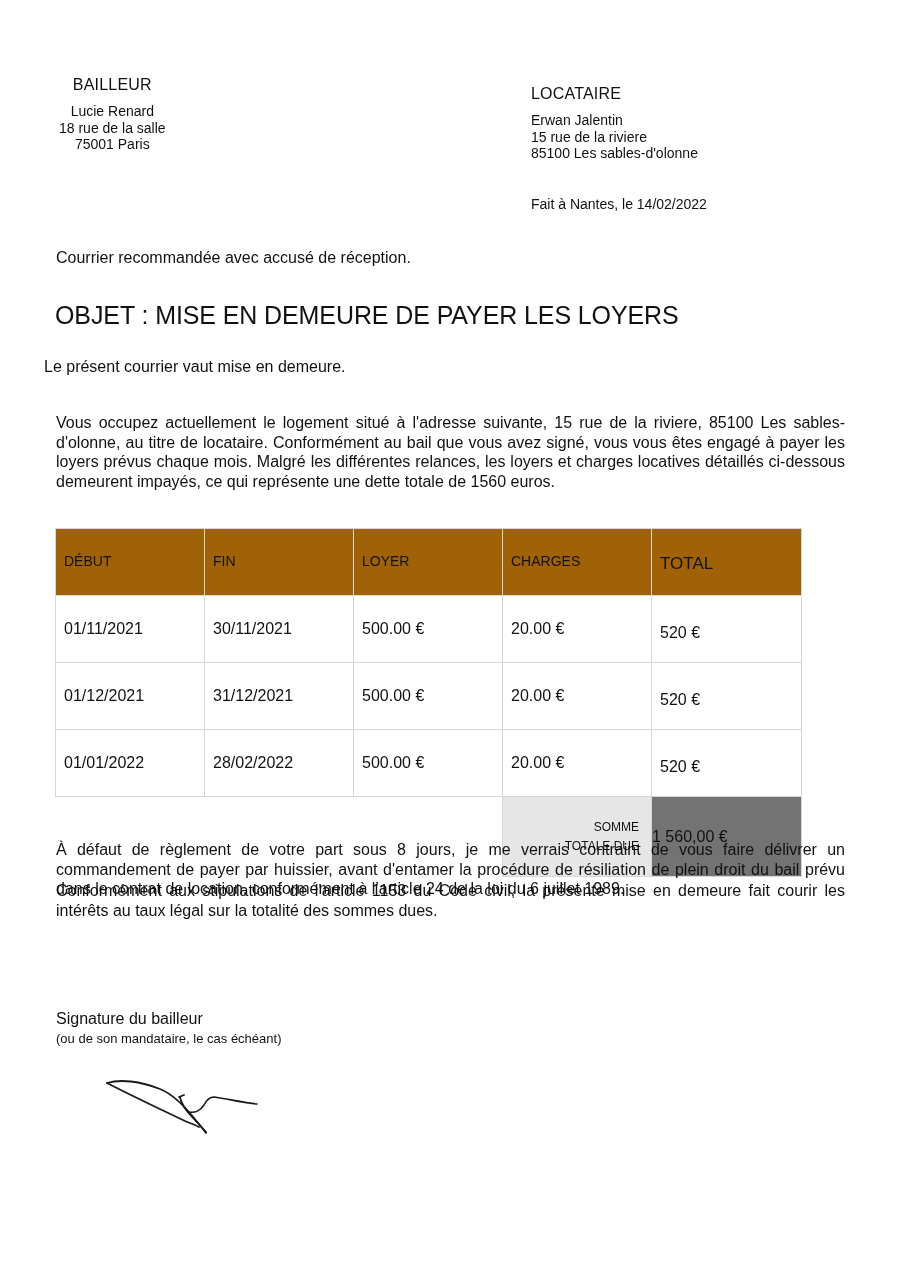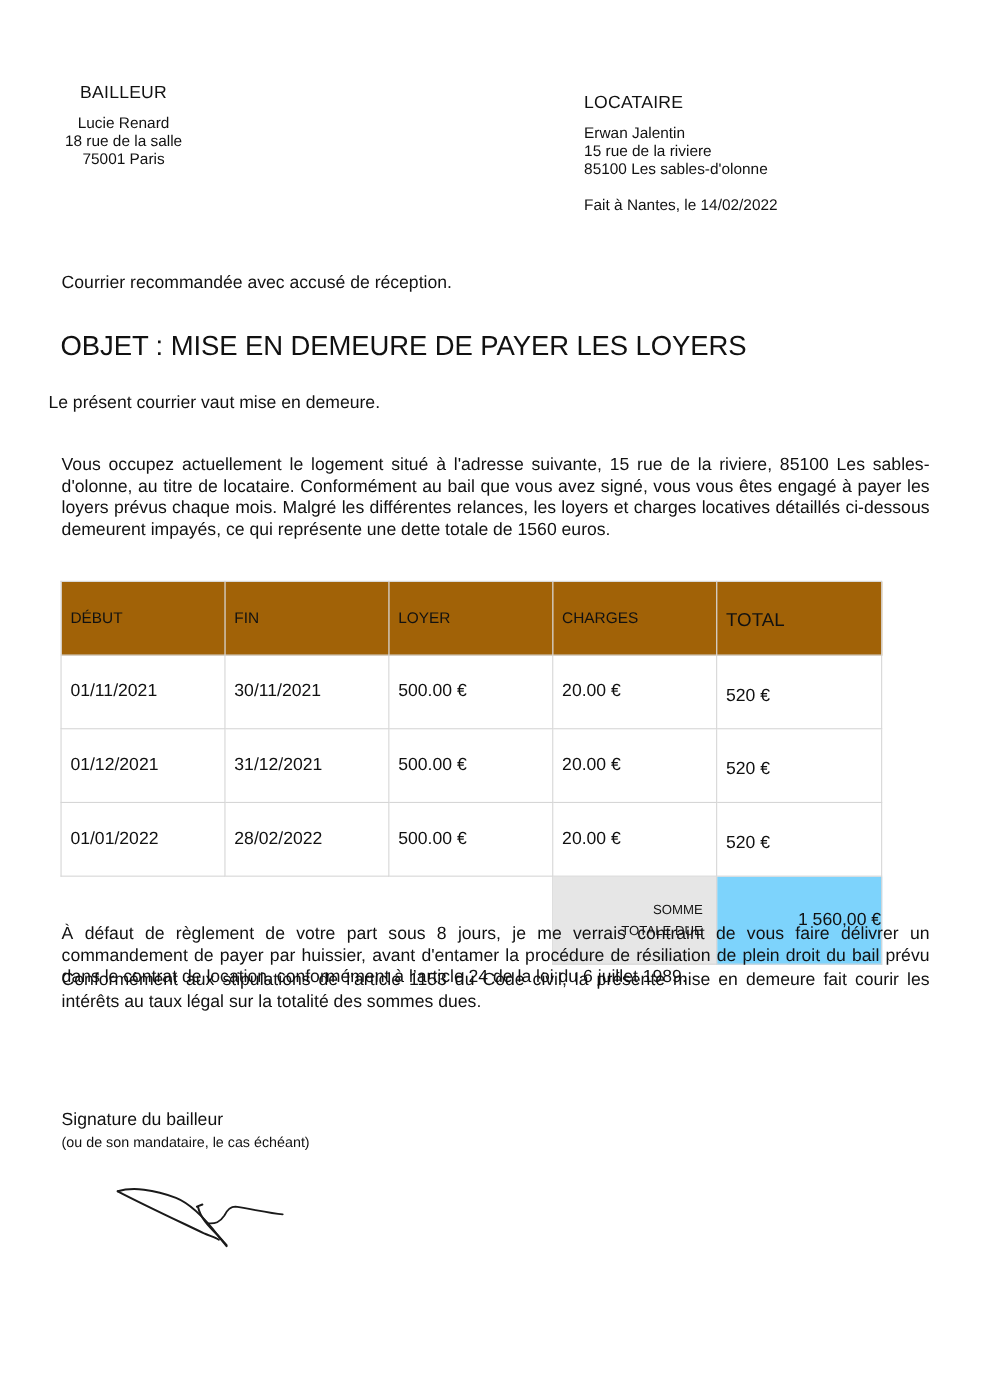--- a/index.html
+++ b/index.html
@@ -28,21 +28,21 @@
     padding-bottom: 2px; vertical-align: middle;
   }
   table.rent th.total-h { font-size: 17px; padding-top: 6px; }
   table.rent td { height: 58px; font-size: 16px; background: #ffffff; }
   table.rent td.tot-cell { padding-top: 8px; }
   table.rent tr.sum-row td.blank { border: none; border-top: 1px solid #d6d6d6; background: #ffffff; }
   table.rent tr.sum-row td.sum-label {
     background: #e6e6e6; text-align: right; padding: 12px; font-size: 12px; line-height: 19px; height: 55px;
   }
   table.rent tr.sum-row td.sum-value {
-    background: #7dd3fc; text-align: right; padding: 0; font-size: 16px;
+    background: #737373; text-align: left; padding: 0; font-size: 16px;
   }
   .col1 { width: 149px; } .col2 { width: 149px; } .col3 { width: 149px; }
   .col4 { width: 149px; } .col5 { width: 150px; }
   .sig-title { font-size: 16px; }
   .sig-sub { font-size: 13px; }
   .page-num { font-size: 12px; font-style: italic; }
 </style>
 </head>
 <body>
 
@@ -55,21 +55,21 @@
   </div>
 </div>
 
 <div class="abs" style="left:531px; top:85px;">
   <div class="block-title">LOCATAIRE</div>
   <div class="addr" style="margin-top:9px;">
     <div>Erwan Jalentin</div>
     <div>15 rue de la riviere</div>
     <div>85100 Les sables-d'olonne</div>
   </div>
-  <div class="addr" style="margin-top:16px;">Fait à Nantes, le 14/02/2022</div>
+  <div class="addr" style="margin-top:34px;">Fait à Nantes, le 14/02/2022</div>
 </div>
 
 <div class="abs body-text" style="left:56px; top:248px;">Courrier recommandée avec accusé de réception.</div>
 
 <div class="abs objet" style="left:55px; top:301px;">OBJET : MISE EN DEMEURE DE PAYER LES LOYERS</div>
 
 <div class="abs body-text" style="left:44px; top:357px;">Le présent courrier vaut mise en demeure.</div>
 
 <div class="abs body-text justify" style="left:56px; top:413px; width:789px;">Vous occupez actuellement le logement situé à l'adresse suivante, 15 rue de la riviere, 85100 Les sables-d'olonne, au titre de locataire. Conformément au bail que vous avez signé, vous vous êtes engagé à payer les loyers prévus chaque mois. Malgré les différentes relances, les loyers et charges locatives détaillés ci-dessous demeurent impayés, ce qui représente une dette totale de 1560 euros.</div>
 

